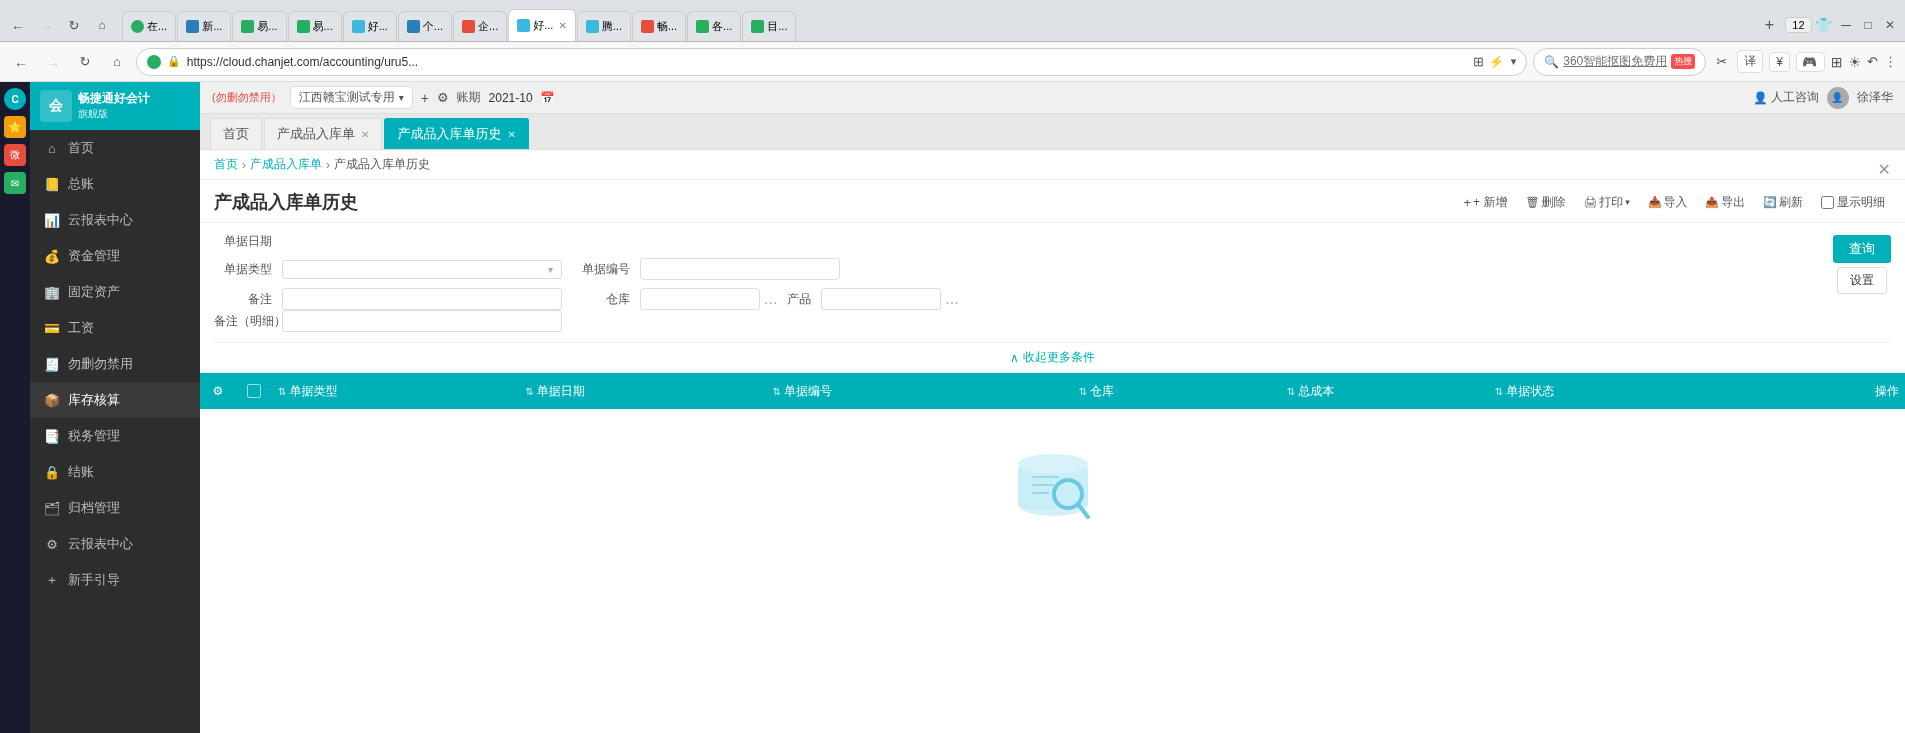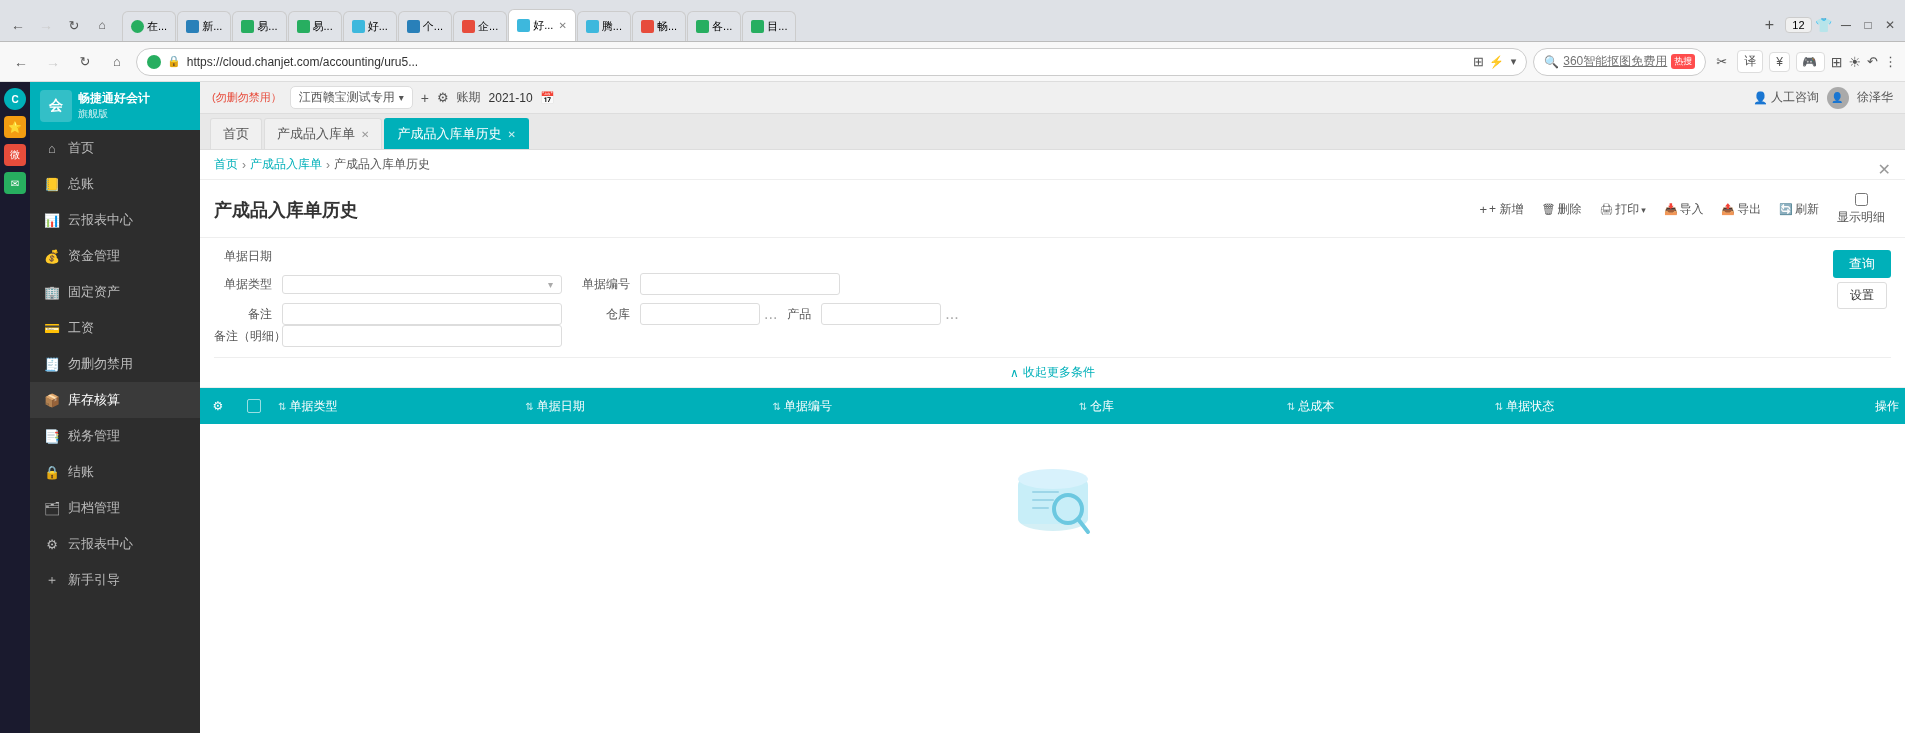--- a/index.html
+++ b/index.html
@@ -254,21 +254,21 @@
             <span>导入</span>
           </div>
           <div style="display:flex;align-items:center;gap:2px;cursor:pointer;padding:3px 6px;">
             <span style="font-size:11px;">📤</span>
             <span>导出</span>
           </div>
           <div style="display:flex;align-items:center;gap:2px;cursor:pointer;padding:3px 6px;">
             <span style="font-size:11px;">🔄</span>
             <span>刷新</span>
           </div>
-          <label style="display:flex;align-items:center;gap:3px;cursor:pointer;padding:3px 6px;flex-direction:column;">
+          <label style="display:flex;align-items:center;gap:3px;cursor:pointer;padding:3px 6px;">
             <input type="checkbox" style="cursor: pointer;">
             <span>显示明细</span>
           </label>
         </div>
       </div>
 
       <div style="padding:10px 14px 0;background:white;border-bottom:1px solid #eee;flex-shrink:0;">
 
         <div style="display:flex;align-items:flex-start;gap:10px;">
           <div style="flex:1;">

